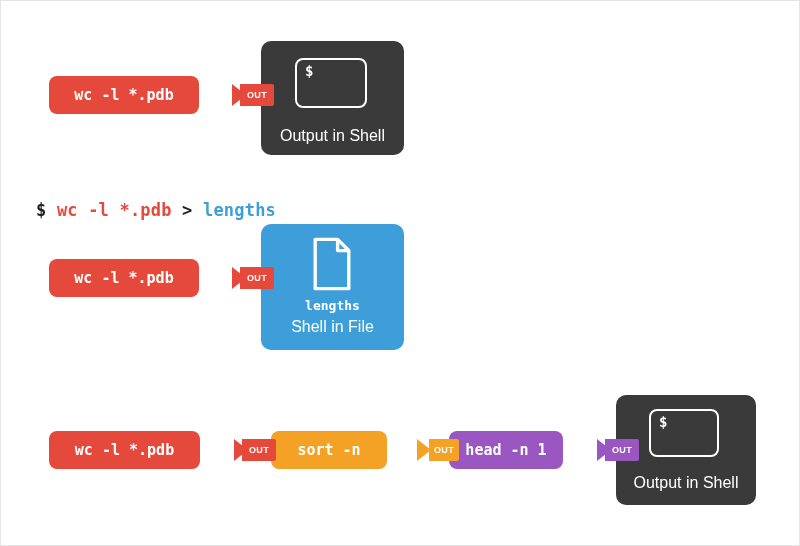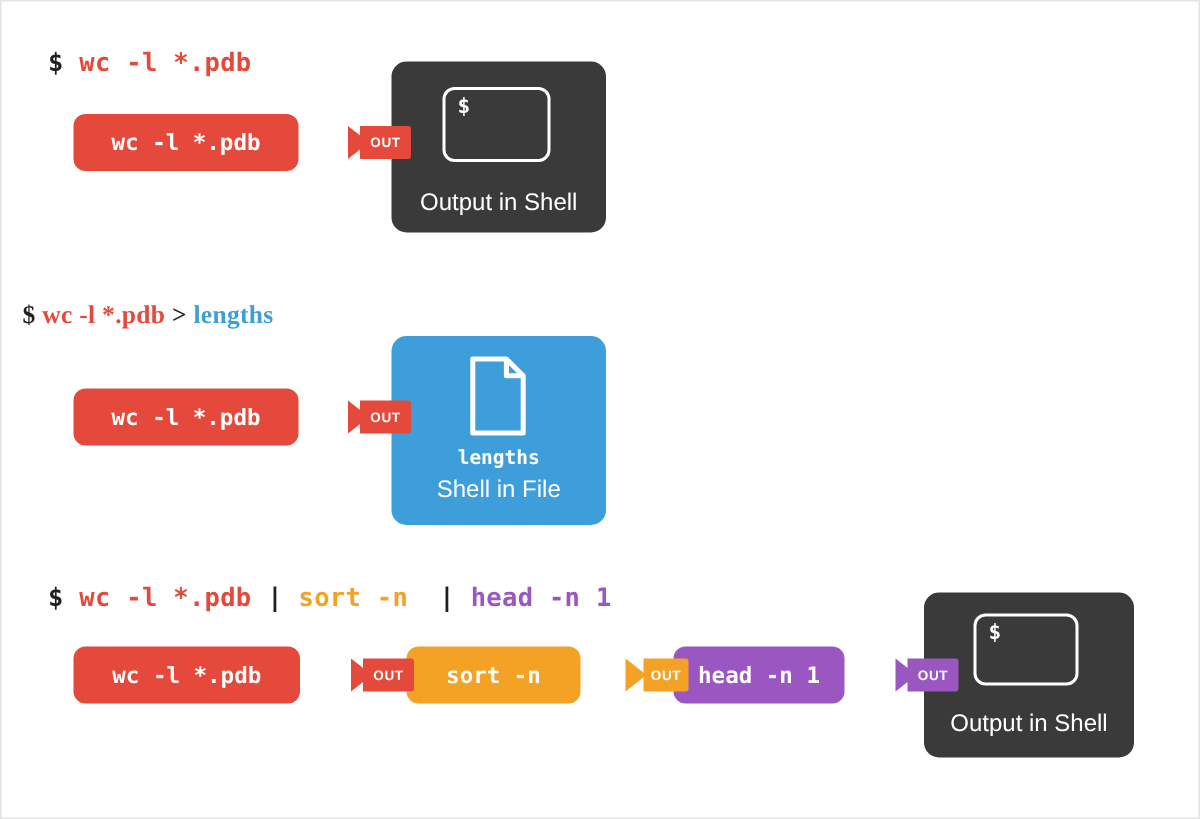--- a/index.html
+++ b/index.html
@@ -73,42 +73,41 @@
     position:absolute; left:0; right:0; text-align:center;
     color:#fff; font:bold 13px "DejaVu Sans Mono",monospace;
   }
   .file-icon { position:absolute; }
 </style>
 </head>
 <body>
 
 <div class="canvas">
 
-  <div class="cmdline" style="left:31px; top:31px;"><span class="seg-plain">$ </span><span class="seg-red">wc -l *.pdb</span></div>
 
   <div class="stagebox bg-red" style="left:48px; top:75px; width:150px;">
     <span>wc -l *.pdb</span>
   </div>
 
   <div class="connector" style="left:197px; top:83px; width:65px;">
     <div class="ctab in bg-dark" style="left:38px;"></div>
     <div class="ctab out bg-red" style="width:34px;">
         <span>OUT</span>
       </div>
     <div class="carrow arr-red" style="left:34px;"></div>
   </div>
 
   <div class="outbox bg-dark" style="left:260px; top:40px; width:143px; height:114px;">
     <div class="term-icon" style="left:34px; top:17px; width:72px; height:50px;">
       <span class="term-prompt">$</span>
     </div>
     <div class="caption" style="top:86px;">Output in Shell</div>
   </div>
 
-  <div class="cmdline" style="left:14px; top:199px;font-family:Liberation Serif, serif;"><span class="seg-plain">$ </span><span class="seg-red">wc -l *.pdb</span><span class="seg-plain"> &gt; </span><span class="seg-blue">lengths</span></div>
+  <div class="cmdline" style="left:35px; top:199px;"><span class="seg-plain">$ </span><span class="seg-red">wc -l *.pdb</span><span class="seg-plain"> &gt; </span><span class="seg-blue">lengths</span></div>
 
   <div class="stagebox bg-red" style="left:48px; top:258px; width:150px;">
     <span>wc -l *.pdb</span>
   </div>
 
   <div class="connector" style="left:197px; top:266px; width:65px;">
     <div class="ctab in bg-blue" style="left:38px;"></div>
     <div class="ctab out bg-red" style="width:34px;">
         <span>OUT</span>
       </div>
@@ -117,21 +116,20 @@
 
   <div class="outbox bg-blue" style="left:260px; top:223px; width:143px; height:126px;">
     <svg class="file-icon" style="left:48px; top:12px;" width="46" height="56" viewBox="0 0 40 50">
       <path d="M5 3 h20 l10 10 v34 h-30 z" fill="none" stroke="#ffffff" stroke-width="3" stroke-linejoin="round"></path>
       <path d="M25 3 v10 h10" fill="none" stroke="#ffffff" stroke-width="3" stroke-linejoin="round"></path>
     </svg>
     <div class="filename" style="top:74px;">lengths</div>
     <div class="caption" style="top:94px;">Shell in File</div>
   </div>
 
-  <div class="cmdline" style="left:31px; top:388px;"><span class="seg-plain">$ </span><span class="seg-red">wc -l *.pdb</span><span class="seg-plain"> | </span><span class="seg-orange">sort -n</span><span class="seg-plain">  | </span><span class="seg-purple">head -n 1</span></div>
 
   <div class="stagebox bg-red" style="left:48px; top:430px; width:151px;">
     <span>wc -l *.pdb</span>
   </div>
 
   <div class="connector" style="left:199px; top:438px; width:71px;">
     <div class="ctab in bg-orange" style="left:38px;">
         <span>IN</span>
       </div>
     <div class="ctab out bg-red" style="width:34px;">

